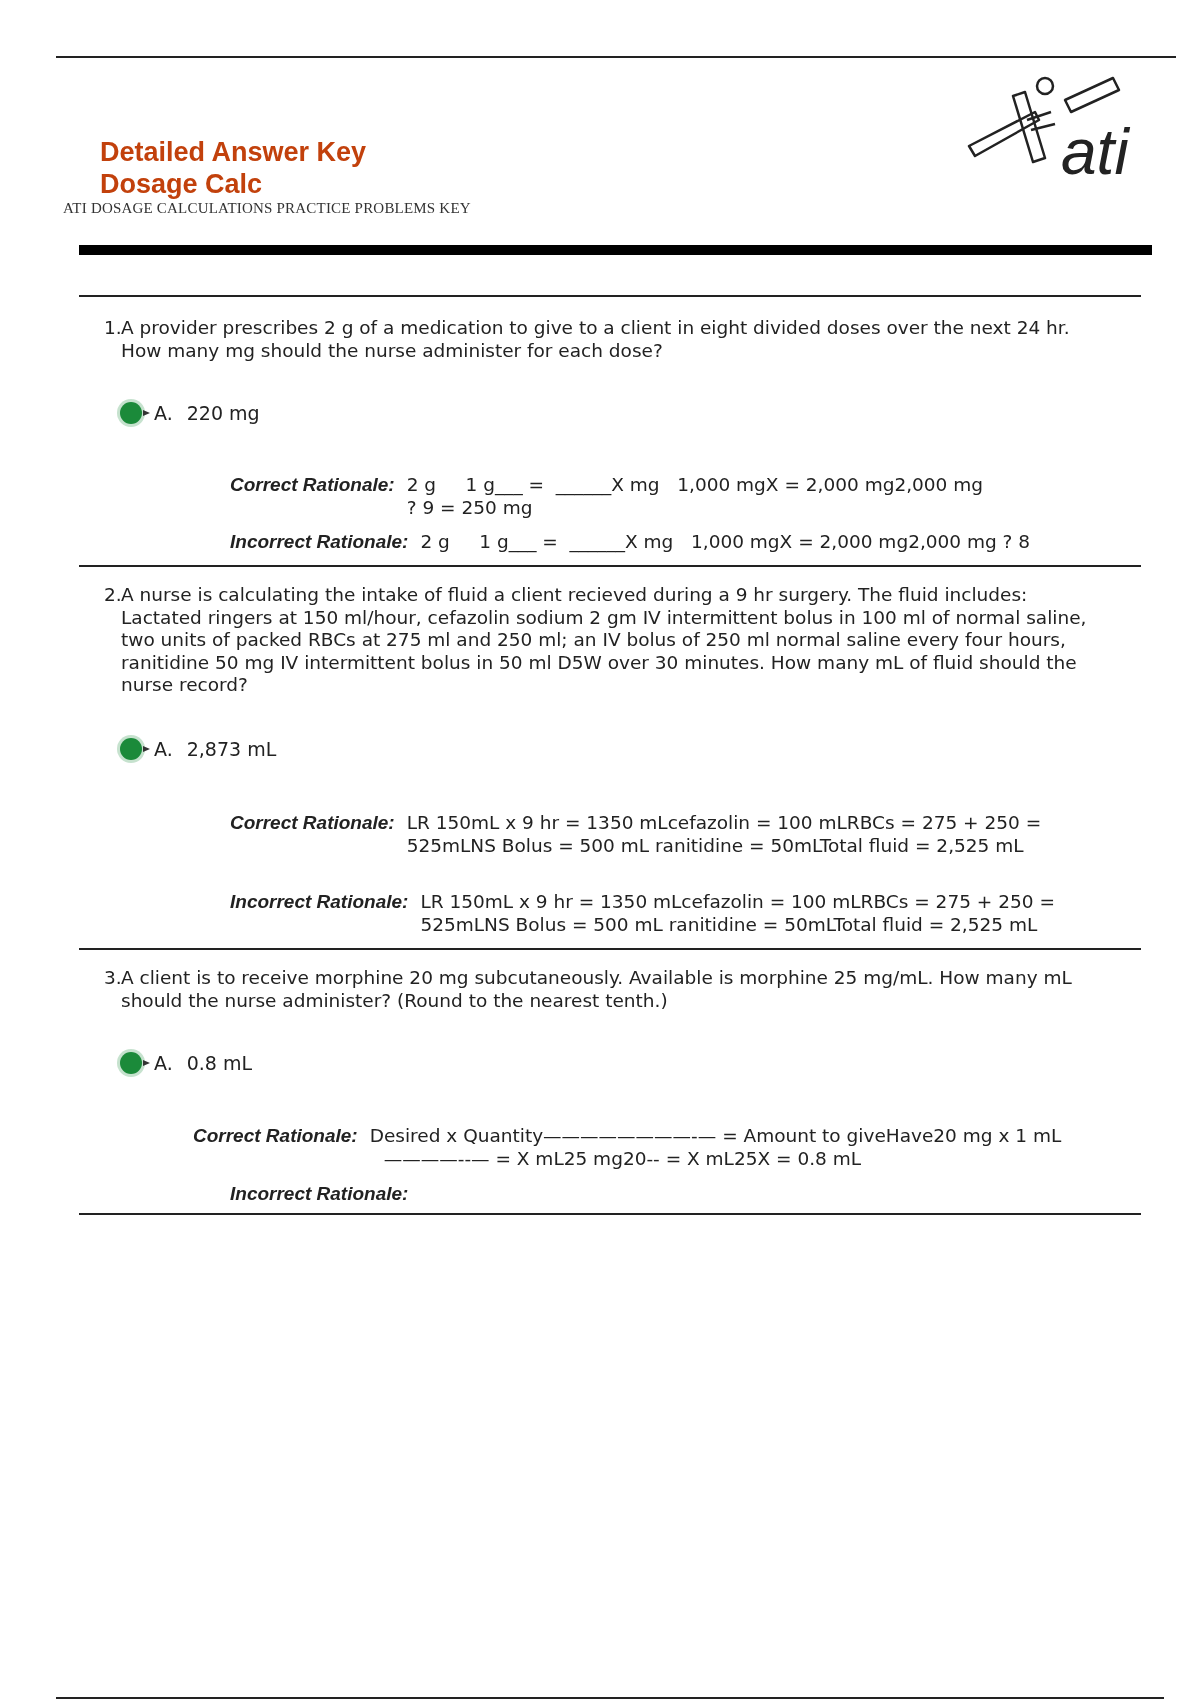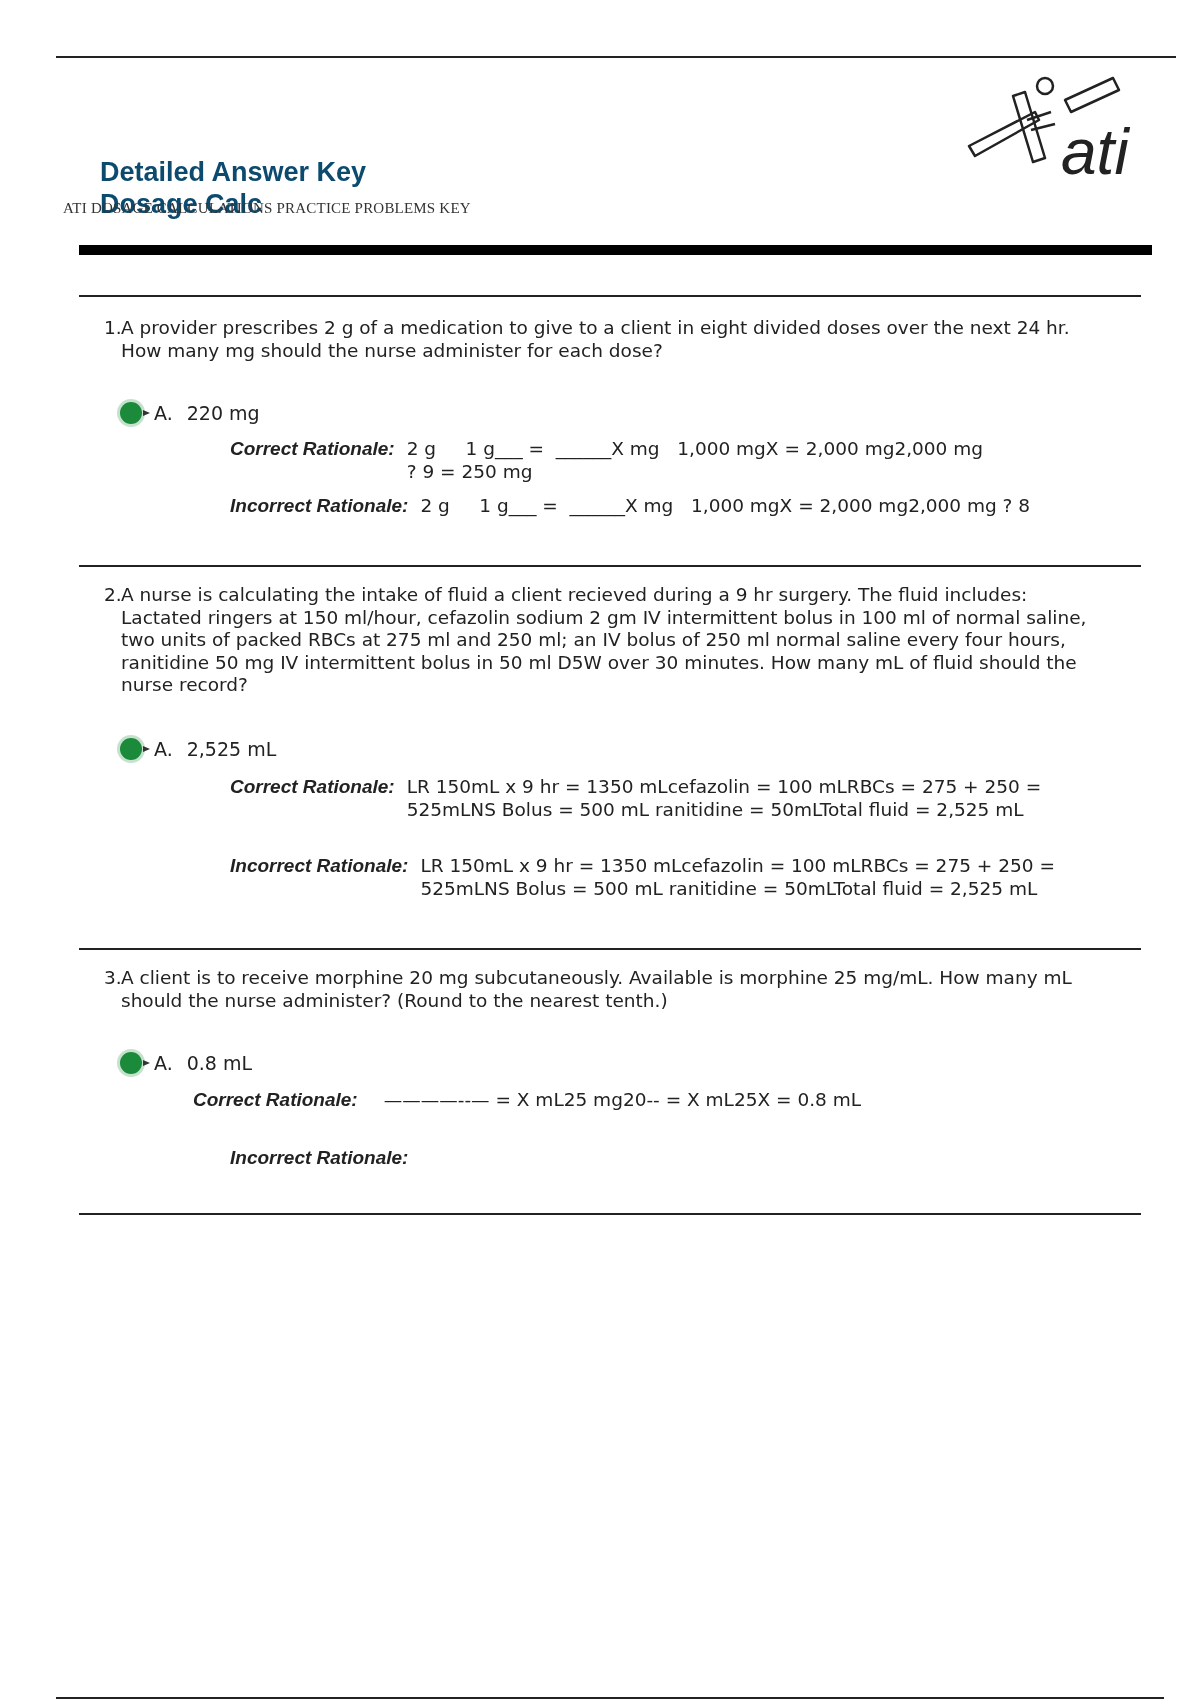--- a/index.html
+++ b/index.html
@@ -1,31 +1,31 @@
 <!DOCTYPE html>
 <html><head>
 <meta charset="utf-8">
 <style>
   html, body { margin: 0; padding: 0; background: #ffffff; }
   body { width: 1200px; height: 1700px; position: relative; overflow: hidden; color: #1a1a1a; }
   .abs { position: absolute; }
   .rule-top { left: 56px; top: 56px; width: 1120px; height: 2px; background: #222; }
   .rule-bottom { left: 56px; top: 1697px; width: 1108px; height: 2px; background: #222; }
-  .title { left: 100px; top: 136px; font-family: "Liberation Sans", sans-serif; font-weight: bold; font-size: 27px; line-height: 32px; color: #0c4a6e; margin-top: 20px; }
+  .title { left: 100px; top: 136px; font-family: "Liberation Sans", sans-serif; font-weight: bold; font-size: 27px; line-height: 32px; color: #c2410c; }
   .subtitle { left: 63px; top: 200px; font-family: "Liberation Serif", serif; font-size: 15px; color: #333; letter-spacing: 0.2px; }
   .logo { left: 965px; top: 68px; width: 182px; height: 112px; font-style: italic; }
   .thick-rule { left: 79px; top: 245px; width: 1073px; height: 10px; background: #000; }
   .sep { left: 79px; height: 2px; width: 1062px; background: #222; }
   .q-text { font-family: "DejaVu Sans", sans-serif; font-size: 18.5px; line-height: 22.5px; color: #222; }
   .q-num { position: absolute; left: 104px; }
   .q-body { position: absolute; left: 121px; width: 980px; }
   .answer { font-family: "DejaVu Sans", sans-serif; font-size: 19px; color: #222; display: flex; align-items: center; }
   .dot { width: 22px; height: 22px; border-radius: 50%; background: #1b8a3a; box-shadow: 0 0 0 3px rgba(27,138,58,0.25); position: relative; margin-right: 12px; }
   .dot::after { content: ""; position: absolute; right: -8px; top: 8px; border-left: 7px solid #333; border-top: 3px solid transparent; border-bottom: 3px solid transparent; }
-  .rat { display: flex; font-family: "DejaVu Sans", sans-serif; font-size: 18.5px; line-height: 22.5px; color: #222; }
+  .rat { display: flex; font-family: "DejaVu Sans", sans-serif; font-size: 18.5px; line-height: 22.5px; color: #222; margin-top: 36px; }
   .rat-label { font-family: "Liberation Sans", sans-serif; font-weight: bold; font-style: italic; font-size: 19px; white-space: nowrap; margin-right: 12px; }
   .rat-text { white-space: pre-wrap; }
 </style>
 </head>
 <body>
 
 <div class="abs rule-top"></div>
 
 <div class="abs title">
   <div>Detailed Answer Key</div>
@@ -77,21 +77,21 @@
 <div class="abs sep" style="top:565px;"></div>
 
 <div>
   <div class="q-text" style="position:absolute; top:584px; left:0; width:1200px;">
     <span class="q-num">2.</span>
     <span class="q-body" style="width:990px;">A nurse is calculating the intake of fluid a client recieved during a 9 hr surgery. The fluid includes: Lactated ringers at 150 ml/hour, cefazolin sodium 2 gm IV intermittent bolus in 100 ml of normal saline, two units of packed RBCs at 275 ml and 250 ml; an IV bolus of 250 ml normal saline every four hours, ranitidine 50 mg IV intermittent bolus in 50 ml D5W over 30 minutes. How many mL of fluid should the nurse record?</span>
   </div>
   <div class="abs answer" style="left:120px; top:738px;">
     <span class="dot"></span>
     <span style="margin-right:14px;">A.</span>
-    <span>2,525 mL</span>
+    <span>2,873 mL</span>
   </div>
   <div class="abs rat" style="left:230px; top:776px;">
     <span class="rat-label">Correct Rationale:</span>
     <div class="rat-text" style="width:660px;">LR 150mL x 9 hr = 1350 mLcefazolin = 100 mLRBCs = 275 + 250 = 525mLNS Bolus = 500 mL ranitidine = 50mLTotal fluid = 2,525 mL</div>
   </div>
   <div class="abs rat" style="left:230px; top:855px;">
     <span class="rat-label">Incorrect Rationale:</span>
     <div class="rat-text" style="width:660px;">LR 150mL x 9 hr = 1350 mLcefazolin = 100 mLRBCs = 275 + 250 = 525mLNS Bolus = 500 mL ranitidine = 50mLTotal fluid = 2,525 mL</div>
   </div>
 </div>
@@ -103,20 +103,21 @@
     <span class="q-body">A client is to receive morphine 20 mg subcutaneously. Available is morphine 25 mg/mL. How many mL should the nurse administer? (Round to the nearest tenth.)</span>
   </div>
   <div class="abs answer" style="left:120px; top:1052px;">
     <span class="dot"></span>
     <span style="margin-right:14px;">A.</span>
     <span>0.8 mL</span>
   </div>
   <div class="abs rat" style="left:193px; top:1089px;">
     <span class="rat-label">Correct Rationale:</span>
     <div>
+      <div class="rat-text">Desired x Quantity————————-— = Amount to giveHave20 mg x 1 mL</div>
       <div class="rat-text" style="padding-left:14px;">————--— = X mL25 mg20-- = X mL25X = 0.8 mL</div>
     </div>
   </div>
   <div class="abs rat" style="left:230px; top:1147px;">
     <span class="rat-label">Incorrect Rationale:</span>
   </div>
 </div>
 <div class="abs sep" style="top:1213px;"></div>
 
 <div class="abs rule-bottom"></div>

